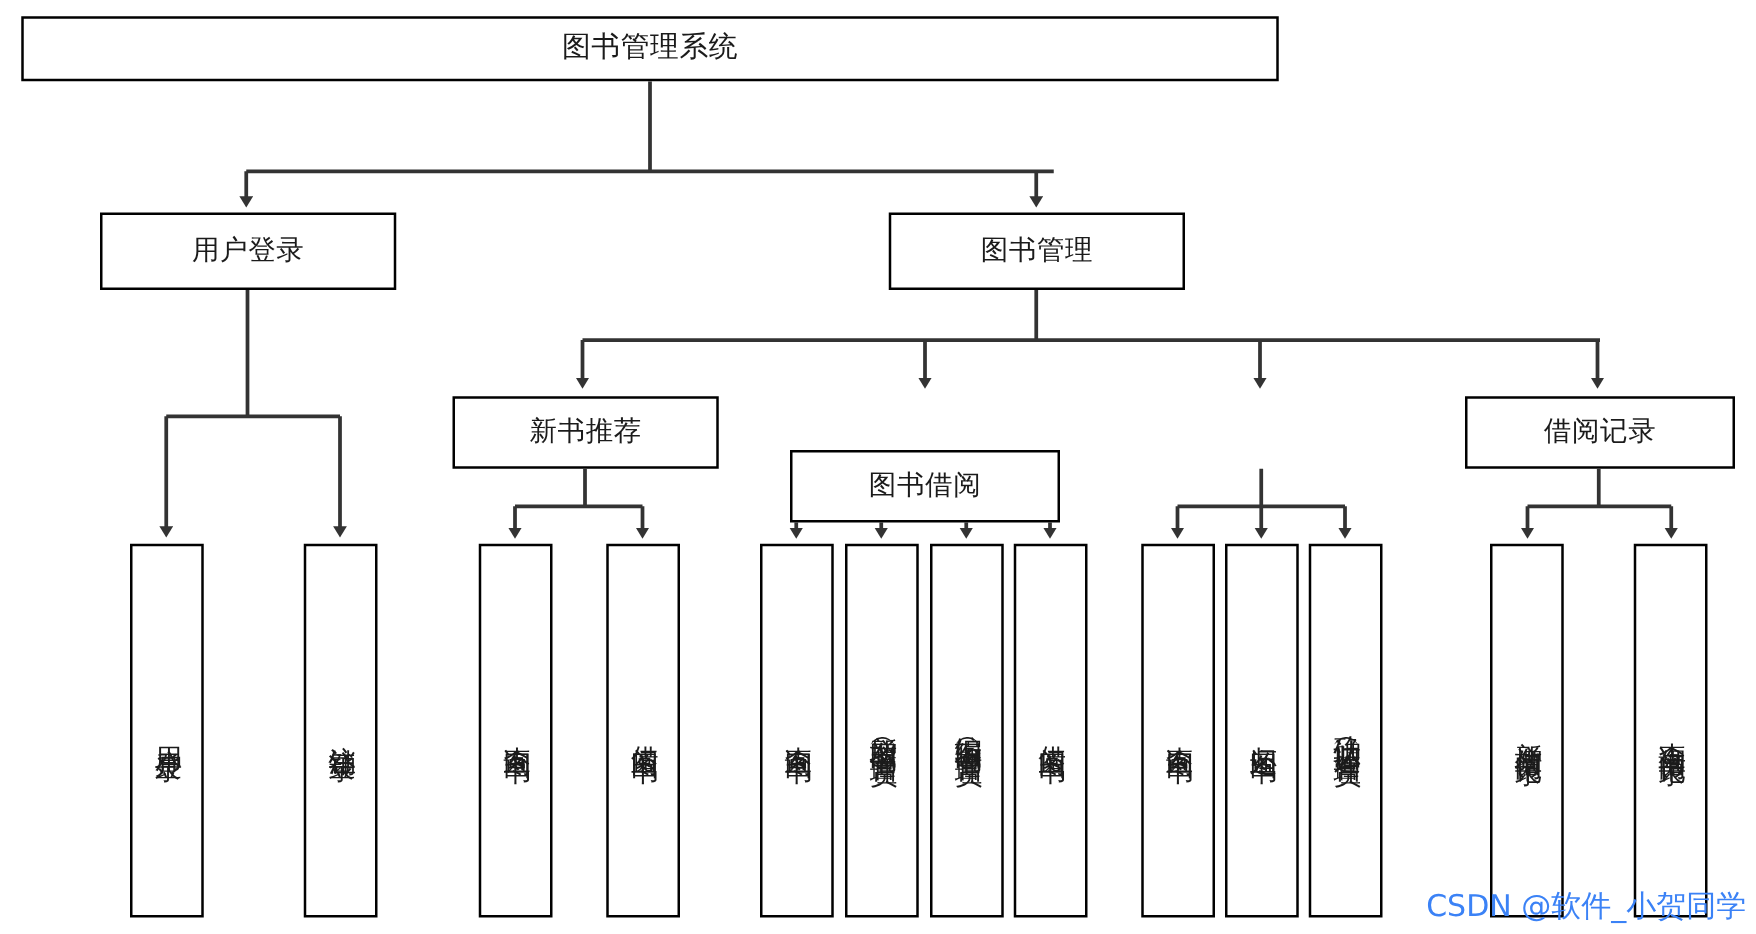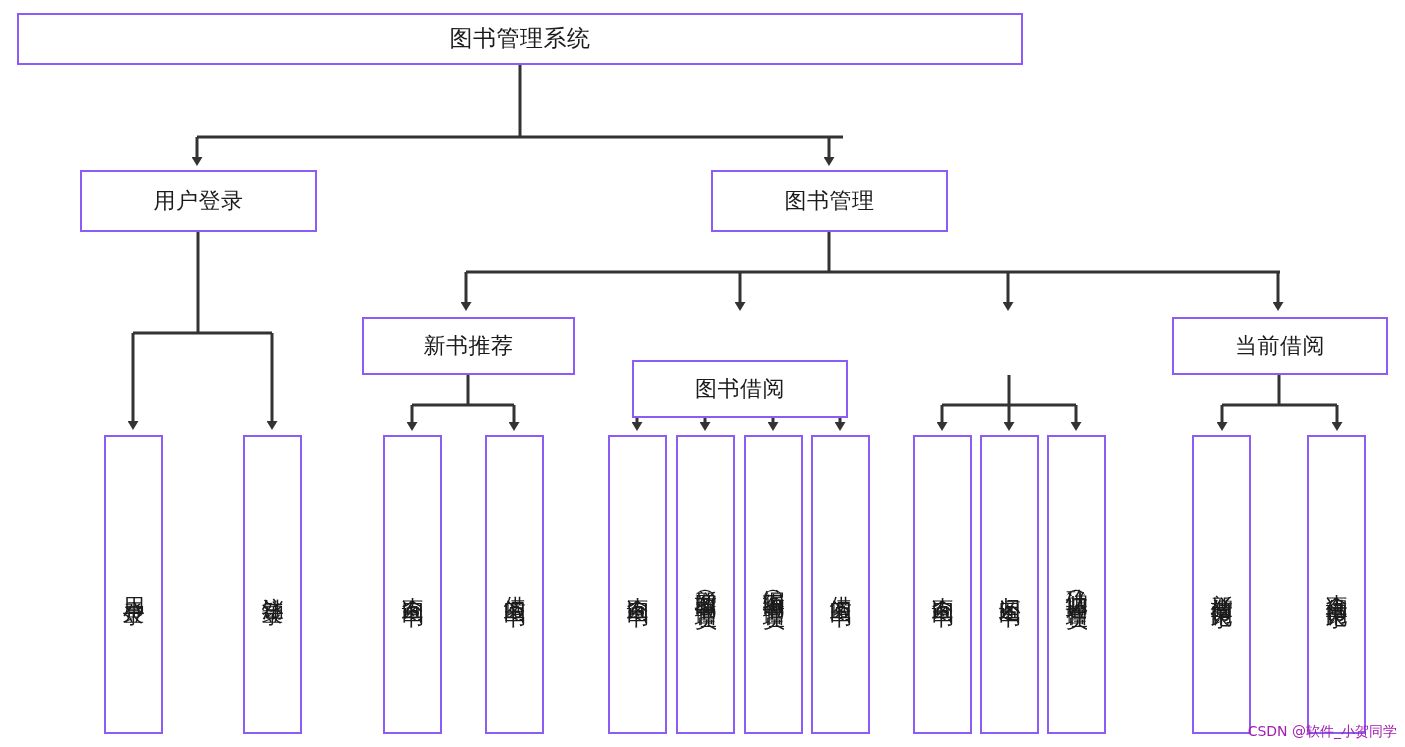--- a/index.html
+++ b/index.html
@@ -23,21 +23,21 @@
     left: 0;
     top: 0;
     width: 1405px;
     height: 747px;
     pointer-events: none;
   }
   .node {
     position: absolute;
     box-sizing: border-box;
     background: #ffffff;
-    border: 2px solid #8b5cf6;
+    border: 2px solid #000000;
     display: flex;
     align-items: center;
     justify-content: center;
     color: #1b1b1b;
   }
   .node .label {
     display: block;
     text-align: center;
     line-height: 1.18;
     letter-spacing: 0.5px;
@@ -57,22 +57,22 @@
     text-orientation: upright;
     font-size: 22px;
     line-height: 1.12;
     letter-spacing: 3px;
     max-height: 100%;
   }
   .watermark {
     position: absolute;
     right: 8px;
     bottom: 6px;
-    font-size: 14px;
-    color: #a21caf;
+    font-size: 24px;
+    color: #3b82f6;
     white-space: nowrap;
     user-select: none;
   }
 </style>
 </head>
 <body>
 
 <div id="diagram-root">
 
   <svg class="wires" viewBox="0 0 1405 747" xmlns="http://www.w3.org/2000/svg">
@@ -140,21 +140,21 @@
   <div class="node node-h" style="left:711px; top:170px; width:237px; height:62px;">
     <span class="label">图书管理</span>
   </div>
 
   <div class="node node-h" style="left:632px; top:317px; width:216px; height:58px;margin-top:43px;">
     <span class="label">图书借阅</span>
   </div>
 
 
   <div class="node node-h" style="left:1172px; top:317px; width:216px; height:58px;">
-    <span class="label">当前借阅</span>
+    <span class="label">借阅记录</span>
   </div>
 
   <div class="node node-v" style="left:104px; top:435px; width:59px; height:299px;">
     <span class="label">用户登录</span>
   </div>
 
   <div class="node node-v" style="left:243px; top:435px; width:59px; height:299px;">
     <span class="label">注销登录</span>
   </div>
 

